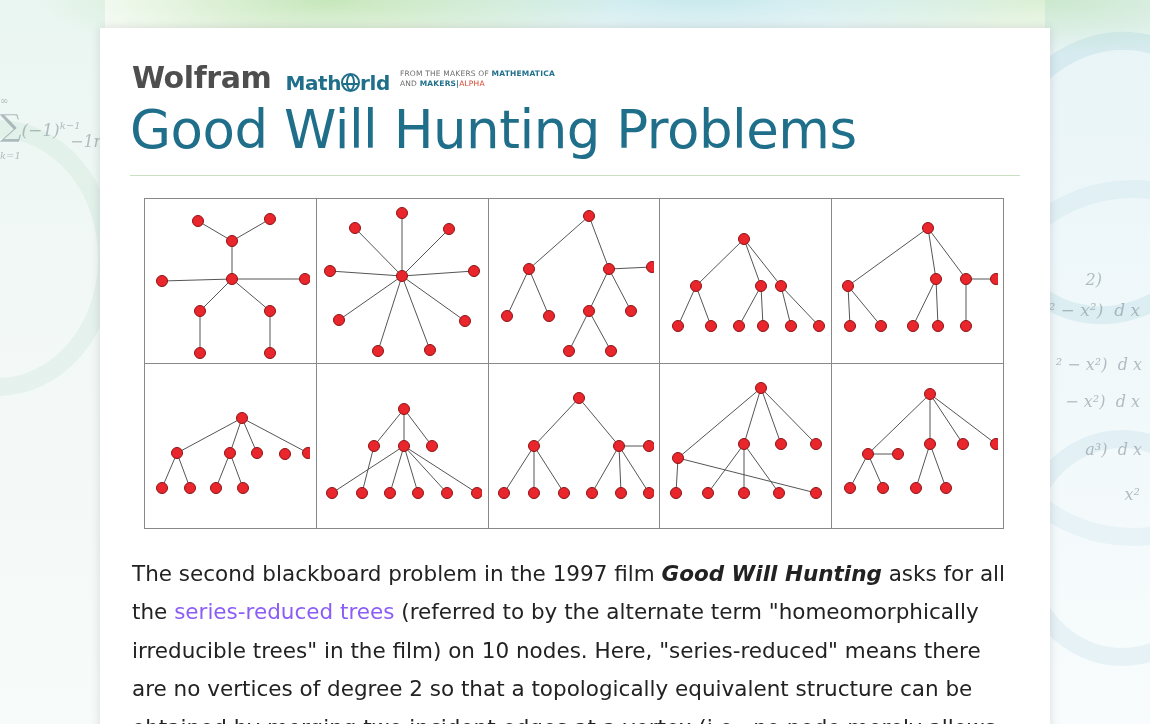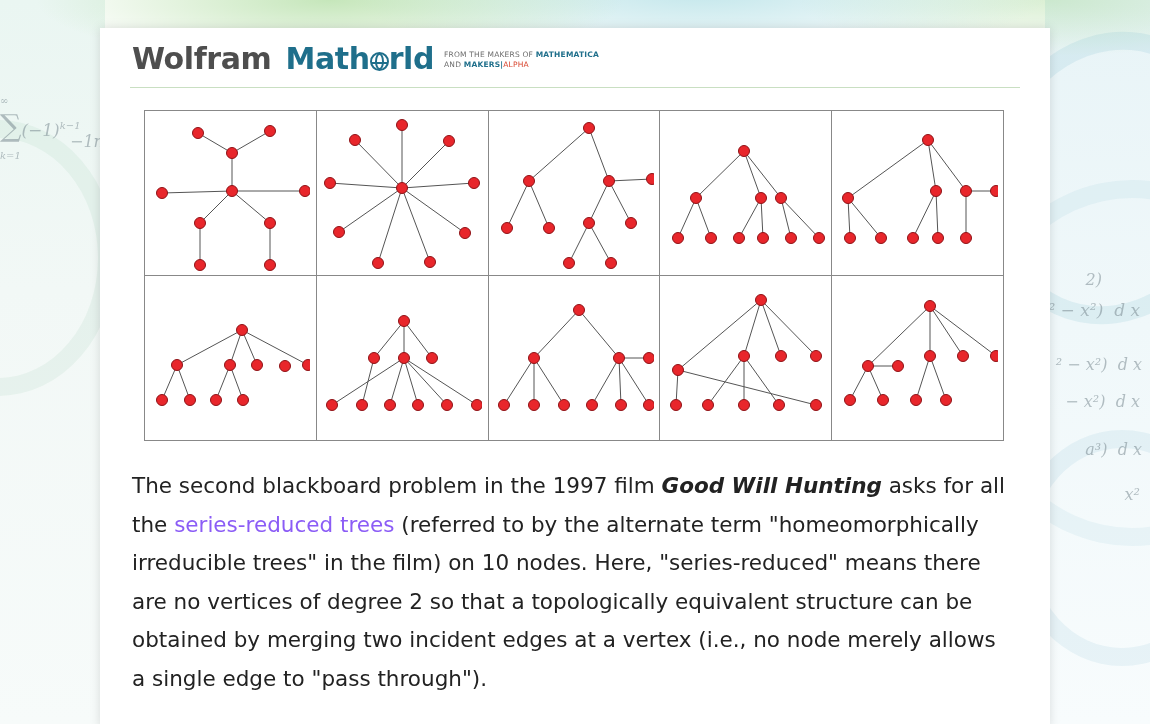--- a/index.html
+++ b/index.html
@@ -79,37 +79,37 @@
     width: 950px;
     min-height: 700px;
     background: #ffffff;
     box-shadow: 0 0 10px rgba(0,0,0,0.13);
     box-sizing: border-box;
     padding: 0 30px;
   }
 
   
   .masthead {
-    padding-top: 16px;
+    padding-top: 35px;
     display: flex;
     align-items: flex-end;
     gap: 8px;
     margin-left: 2px;
   }
   .logo-wolfram {
     font-family: "DejaVu Sans", sans-serif;
     font-size: 30px;
     font-weight: bold;
     color: #4e4e4e;
     letter-spacing: -0.4px;
     line-height: 1;
   }
   .logo-mathworld {
     font-family: "DejaVu Sans", sans-serif;
-    font-size: 30px;
+    font-size: 20px;
     font-weight: bold;
     color: #1f6f8b;
     letter-spacing: -0.4px;
     line-height: 1;
     margin-left: 6px;
     position: relative;
   }
   .logo-mathworld .globe {
     display: inline-block;
     width: 19px; height: 19px;
@@ -229,20 +229,21 @@
 
   <div class="masthead">
     <span class="logo-wolfram">Wolfram</span>
     <span class="logo-mathworld"><span>Math</span><span class="globe"></span><span>rld</span></span>
     <span class="tagline">
       <span><span>FROM THE MAKERS OF </span><b>MATHEMATICA</b></span><br>
       <span><span>AND </span><b>MAKERS|</b><span class="alpha">ALPHA</span></span>
     </span>
   </div>
 
+  <h1 class="page-title">Good Will Hunting Problems</h1>
   <hr class="title-rule">
 
   <table class="figure">
     <tbody>
         <tr>
 
       <td>
         <svg width="160" height="160" viewBox="0 0 160 160">
           <g class="edges">
             <line class="edge" x1="48" y1="20" x2="82" y2="40"></line>

